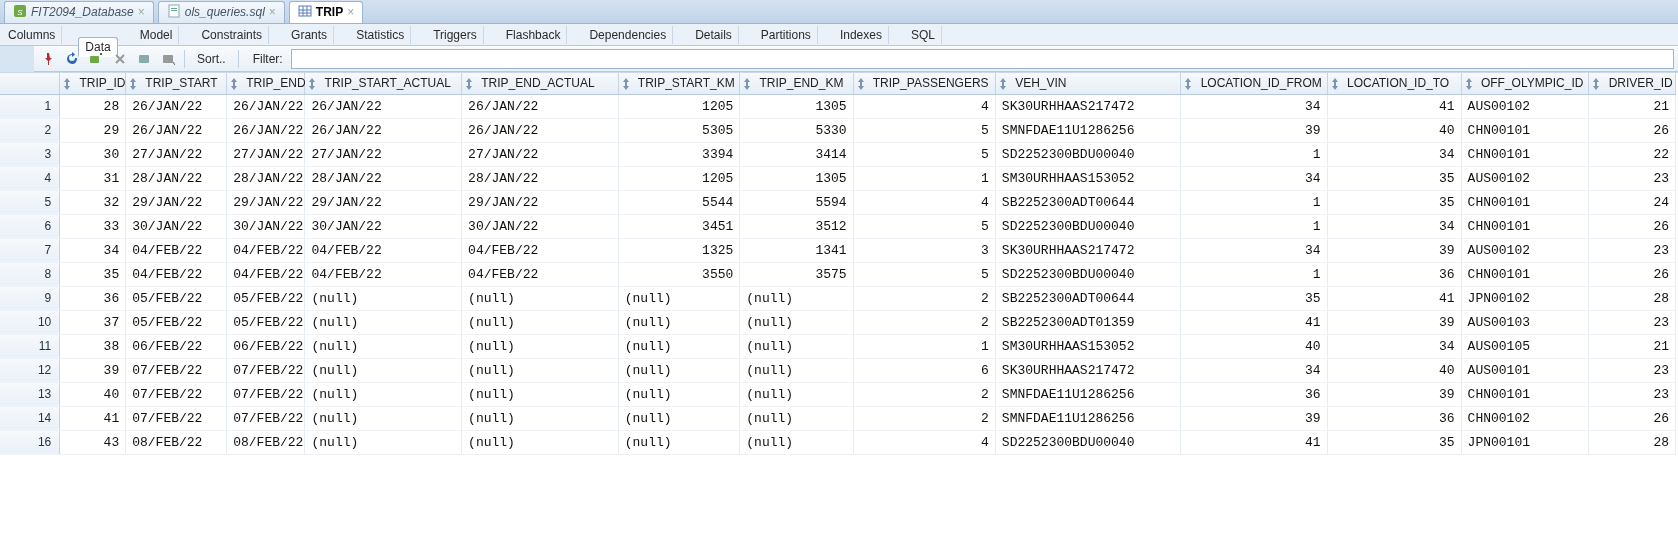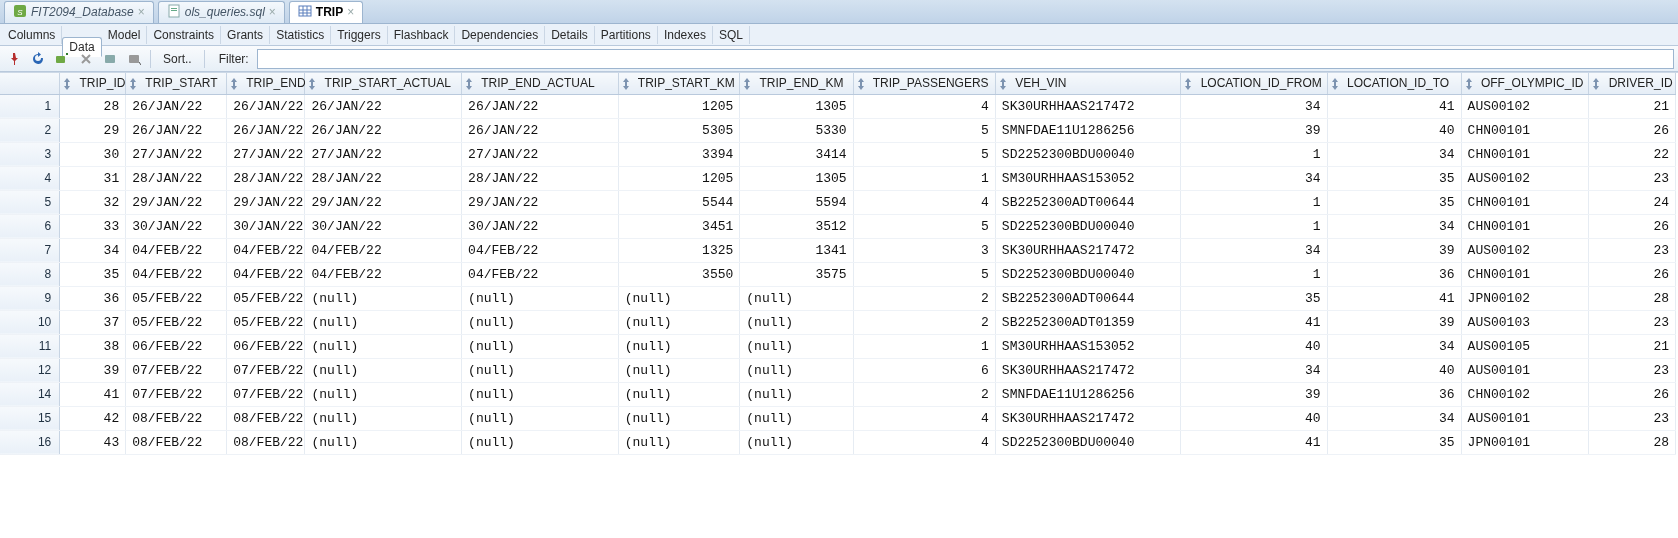--- a/index.html
+++ b/index.html
@@ -43,21 +43,21 @@
   .editor-tab .close {
     color: #9aa; font-style: normal; font-weight: normal;
   }
   .subtabbar {
     display: flex;
     align-items: center;
     height: 22px;
     background: #eaf1f9;
     border-bottom: 1px solid #b9c9dc;
     padding-left: 2px;
-    gap: 0;
+    gap: 16px;
   }
   .subtab {
     padding: 2px 6px;
     color: #2a2a2a;
     border-right: 1px solid #cbd7e5;
     cursor: default;
   }
   .subtab.active {
     background: #fff;
     border: 1px solid #9db5cf;
@@ -67,20 +67,21 @@
     margin-top: 24px;
   }
   .toolbar {
     display:flex;
     align-items:center;
     height:26px;
     background: linear-gradient(#f9fbfd,#e7eff7);
     border-bottom: 1px solid #b9c9dc;
     padding: 0 4px;
     gap:4px;
+    margin-left:34px;
   }
   .tool-btn {
     width:20px; height:20px;
     display:inline-flex; align-items:center; justify-content:center;
     border:1px solid transparent;
     border-radius:3px;
   }
   .sort-label { color:#2a2a2a; padding: 0 6px; }
   .filter-label { color:#2a2a2a; padding: 0 4px 0 8px; }
   .filter-input {
@@ -473,52 +474,52 @@
           <td class="txt">(null)</td>
           <td class="txt">(null)</td>
           <td class="num">6</td>
           <td class="txt">SK30URHHAAS217472</td>
           <td class="num">34</td>
           <td class="num">40</td>
           <td class="txt">AUS00101</td>
           <td class="num">23</td>
         </tr>
         <tr>
+          <td class="rownum">13</td>
+          <td class="num">40</td>
+          <td class="txt">07/FEB/22</td>
+          <td class="txt">07/FEB/22</td>
+          <td class="txt">(null)</td>
+          <td class="txt">(null)</td>
+          <td class="txt">(null)</td>
+          <td class="txt">(null)</td>
+          <td class="num">2</td>
+          <td class="txt">SMNFDAE11U1286256</td>
+          <td class="num">36</td>
+          <td class="num">39</td>
+          <td class="txt">CHN00101</td>
+          <td class="num">23</td>
+        </tr>
+        <tr>
           <td class="rownum">14</td>
           <td class="num">41</td>
           <td class="txt">07/FEB/22</td>
           <td class="txt">07/FEB/22</td>
           <td class="txt">(null)</td>
           <td class="txt">(null)</td>
           <td class="txt">(null)</td>
           <td class="txt">(null)</td>
           <td class="num">2</td>
           <td class="txt">SMNFDAE11U1286256</td>
           <td class="num">39</td>
           <td class="num">36</td>
           <td class="txt">CHN00102</td>
           <td class="num">26</td>
         </tr>
         <tr>
-          <td class="rownum">15</td>
-          <td class="num">42</td>
-          <td class="txt">08/FEB/22</td>
-          <td class="txt">08/FEB/22</td>
-          <td class="txt">(null)</td>
-          <td class="txt">(null)</td>
-          <td class="txt">(null)</td>
-          <td class="txt">(null)</td>
-          <td class="num">4</td>
-          <td class="txt">SK30URHHAAS217472</td>
-          <td class="num">40</td>
-          <td class="num">34</td>
-          <td class="txt">AUS00101</td>
-          <td class="num">23</td>
-        </tr>
-        <tr>
           <td class="rownum">16</td>
           <td class="num">43</td>
           <td class="txt">08/FEB/22</td>
           <td class="txt">08/FEB/22</td>
           <td class="txt">(null)</td>
           <td class="txt">(null)</td>
           <td class="txt">(null)</td>
           <td class="txt">(null)</td>
           <td class="num">4</td>
           <td class="txt">SD2252300BDU00040</td>

